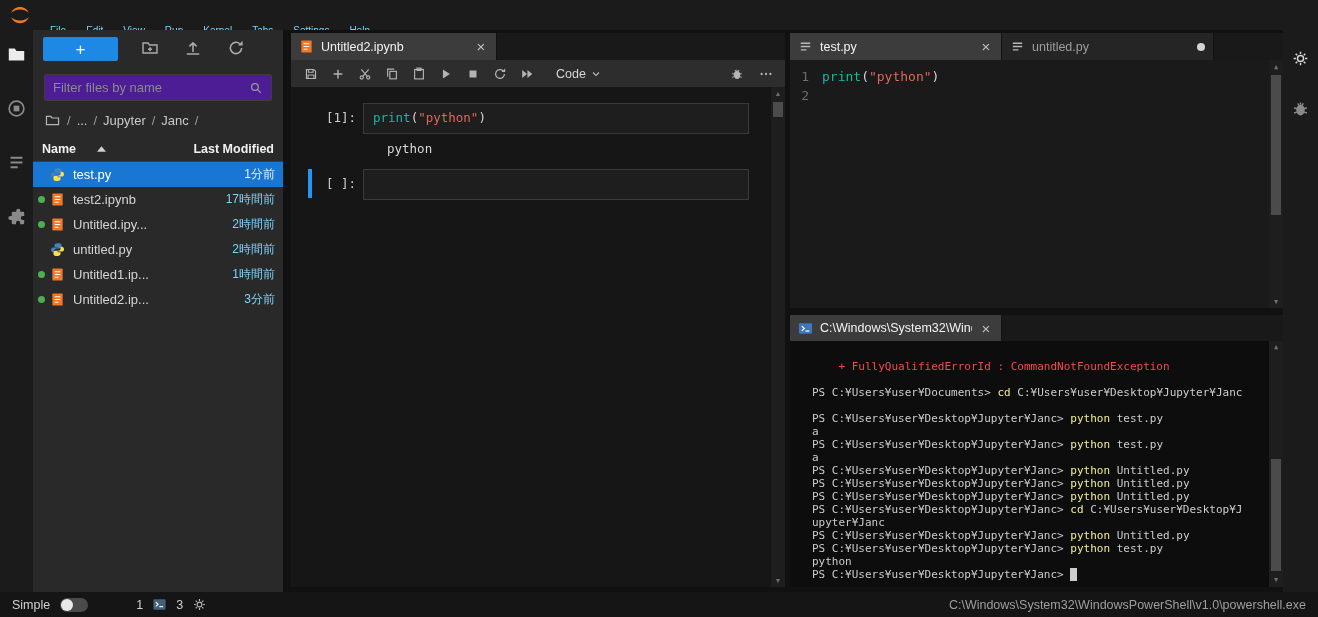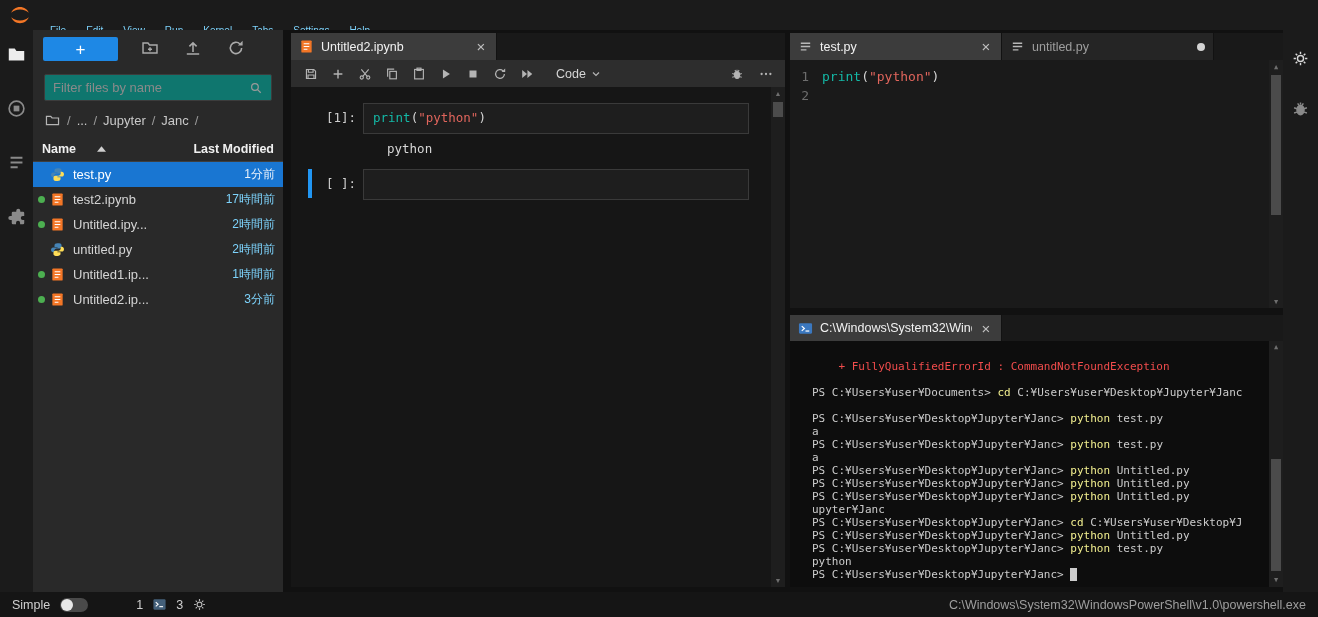--- a/index.html
+++ b/index.html
@@ -17,21 +17,21 @@
   .act-icon{width:20px;height:20px;color:#8a8a8a;cursor:pointer;display:flex;align-items:center;justify-content:center;}
   .act-icon.active{color:#ececec;}
   .act-icon svg{width:19px;height:19px;}
 
   
   .file-panel{position:absolute;left:33px;top:30px;width:250px;height:562px;background:#292929;display:flex;flex-direction:column;}
   .fb-toolbar{display:flex;align-items:center;padding:7px 10px 0;}
   .new-btn{width:75px;height:24px;background:#1e88e5;color:#fff;border:none;border-radius:2px;font-size:17px;line-height:1;display:flex;align-items:center;justify-content:center;cursor:pointer;font-family:"Liberation Sans",sans-serif;}
   .fb-tool{width:20px;height:20px;color:#aaaaaa;margin-left:23px;cursor:pointer;}
   .fb-tool svg{width:18px;height:18px;}
-  .filter-box{margin:13px 11px 0;height:27px;background:#0f766e;border:1px solid #3c3c3c;border-radius:2px;display:flex;align-items:center;padding:0 8px;}
+  .filter-box{margin:13px 11px 0;height:27px;background:#4c1d95;border:1px solid #3c3c3c;border-radius:2px;display:flex;align-items:center;padding:0 8px;}
   .filter-input{flex:1;background:transparent;border:none;outline:none;color:#ccc;font-size:13px;font-family:"Liberation Sans",sans-serif;}
   .filter-input::placeholder{color:#8a8a8a;}
   .search-icon{width:14px;height:14px;color:#9a9a9a;}
   .search-icon svg{width:14px;height:14px;}
   .breadcrumb{display:flex;align-items:center;gap:6px;padding:12px 12px 6px;font-size:13px;color:#c9c9c9;}
   .bc-folder{width:16px;height:14px;color:#b5b5b5;cursor:pointer;}
   .bc-folder svg{width:15px;height:13px;}
   .bc-parts{display:flex;gap:6px;align-items:center;}
   .bc-part{cursor:pointer;}
   .bc-sep{color:#9a9a9a;}
@@ -459,22 +459,22 @@
             <div class="t-line"> </div>
             <div class="t-line"><span class="seg-p">PS C:¥Users¥user¥Documents&gt; </span><span class="seg-cmd">cd</span><span class="seg-p"> C:¥Users¥user¥Desktop¥Jupyter¥Janc</span></div>
             <div class="t-line"> </div>
             <div class="t-line"><span class="seg-p">PS C:¥Users¥user¥Desktop¥Jupyter¥Janc&gt; </span><span class="seg-cmd">python</span><span class="seg-p"> test.py</span></div>
             <div class="t-line"><span class="seg-p">a</span></div>
             <div class="t-line"><span class="seg-p">PS C:¥Users¥user¥Desktop¥Jupyter¥Janc&gt; </span><span class="seg-cmd">python</span><span class="seg-p"> test.py</span></div>
             <div class="t-line"><span class="seg-p">a</span></div>
             <div class="t-line"><span class="seg-p">PS C:¥Users¥user¥Desktop¥Jupyter¥Janc&gt; </span><span class="seg-cmd">python</span><span class="seg-p"> Untitled.py</span></div>
             <div class="t-line"><span class="seg-p">PS C:¥Users¥user¥Desktop¥Jupyter¥Janc&gt; </span><span class="seg-cmd">python</span><span class="seg-p"> Untitled.py</span></div>
             <div class="t-line"><span class="seg-p">PS C:¥Users¥user¥Desktop¥Jupyter¥Janc&gt; </span><span class="seg-cmd">python</span><span class="seg-p"> Untitled.py</span></div>
+            <div class="t-line"><span class="seg-p">PS C:¥Users¥user¥Desktop¥Jupyter¥Janc&gt; </span><span class="seg-cmd">cd</span><span class="seg-p"> C:¥Users¥user¥Desktop¥J</span></div>
             <div class="t-line"><span class="seg-p">upyter¥Janc</span></div>
-            <div class="t-line"><span class="seg-p">PS C:¥Users¥user¥Desktop¥Jupyter¥Janc&gt; </span><span class="seg-cmd">cd</span><span class="seg-p"> C:¥Users¥user¥Desktop¥J</span></div>
             <div class="t-line"><span class="seg-p">PS C:¥Users¥user¥Desktop¥Jupyter¥Janc&gt; </span><span class="seg-cmd">python</span><span class="seg-p"> Untitled.py</span></div>
             <div class="t-line"><span class="seg-p">PS C:¥Users¥user¥Desktop¥Jupyter¥Janc&gt; </span><span class="seg-cmd">python</span><span class="seg-p"> test.py</span></div>
             <div class="t-line"><span class="seg-p">python</span></div>
             <div class="t-line"><span class="seg-p">PS C:¥Users¥user¥Desktop¥Jupyter¥Janc&gt; </span><span class="seg-cursor"> </span></div>
           </div>
         <div class="scrollbar">
           <span class="sb-arrow sb-up"></span>
           <span class="sb-thumb" style="bottom:16px;height:112px;"></span>
           <span class="sb-arrow sb-down"></span>
         </div>

